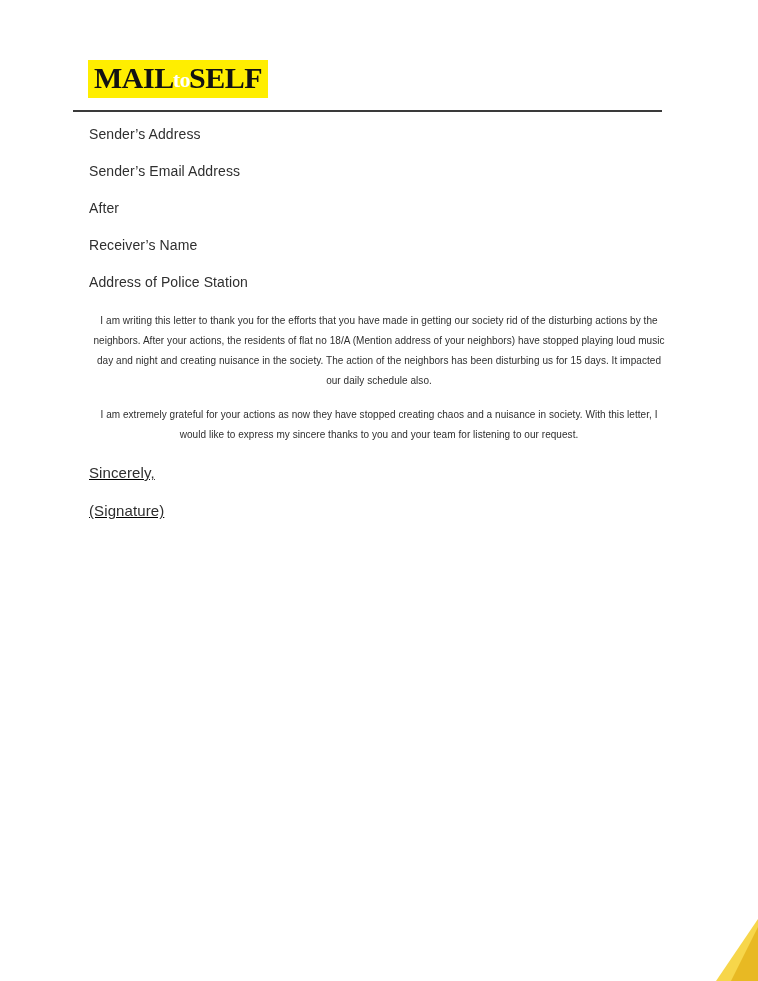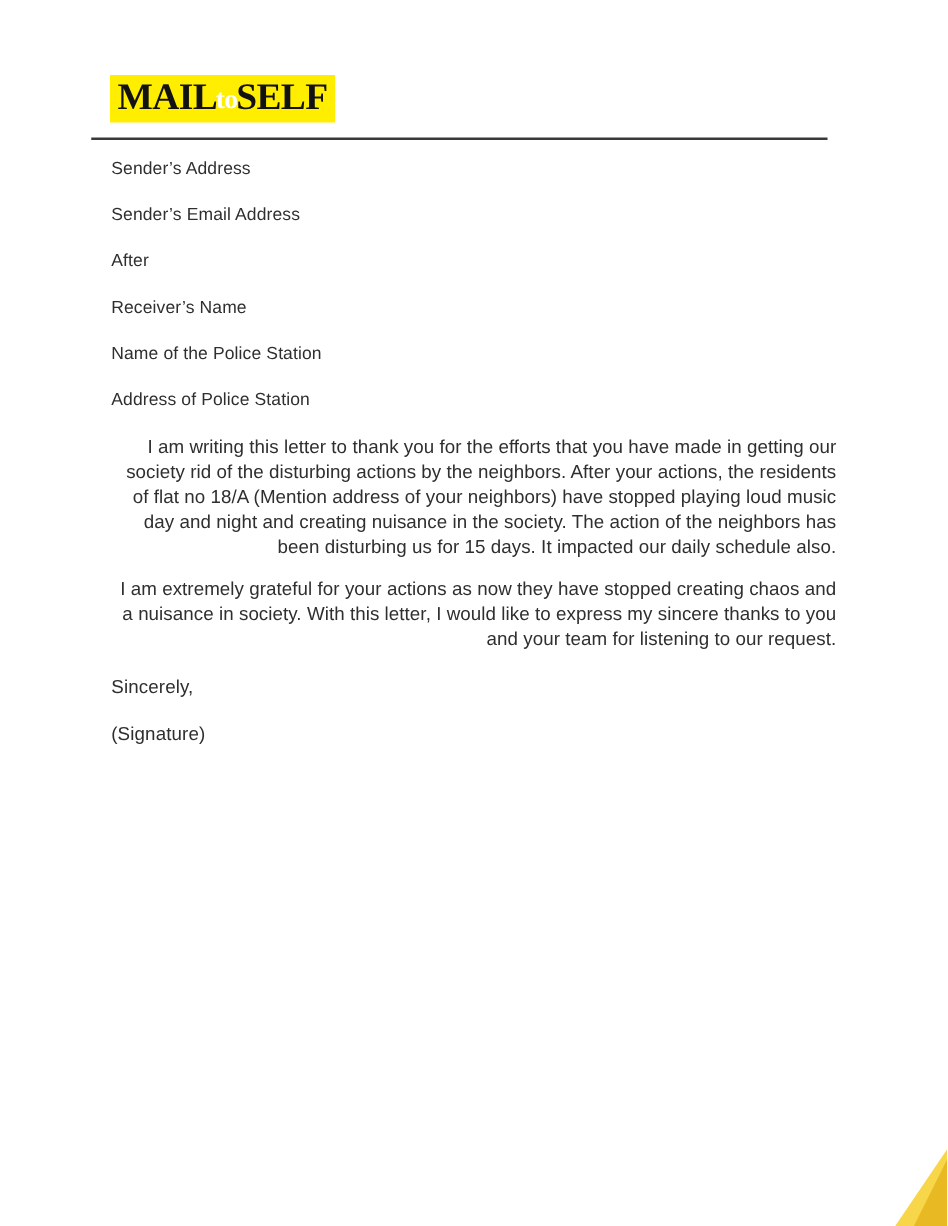--- a/index.html
+++ b/index.html
@@ -73,36 +73,36 @@
     width: 580px;
   }
   .field-line {
     font-size: 14px;
     color: #2f2f2f;
     line-height: 1.25;
     margin: 0 0 19.5px 0;
     letter-spacing: 0.1px;
   }
   .para {
-    font-size: 15px;
+    font-size: 10px;
     color: #2f2f2f;
     line-height: 20px;
     margin: 0 0 14px 0;
     letter-spacing: 0.05px;
-    text-align: right;
+    text-align: center;
   }
   .para.first { margin-top: 16px; }
   .closing-line {
     font-size: 15px;
     color: #2f2f2f;
     line-height: 1.25;
     margin: 0 0 19.5px 0;
     letter-spacing: 0.1px;
   }
-  .closing-block { margin-top: 19px; }
+  .closing-block { margin-top: 19px; text-decoration: underline; }
 
   
   .corner-deco {
     position: absolute;
     right: 0;
     bottom: 0;
     width: 60px;
     height: 62px;
     pointer-events: none;
   }
@@ -117,21 +117,20 @@
   </div>
 
   <div class="rule"></div>
 
   <div class="letter">
 
     <div class="field-line">Sender’s Address</div>
     <div class="field-line">Sender’s Email Address</div>
     <div class="field-line">After</div>
     <div class="field-line">Receiver’s Name</div>
-    <div class="field-line">Name of the Police Station</div>
     <div class="field-line">Address of Police Station</div>
 
     <p class="para first">I am writing this letter to thank you for the efforts that you have made in getting our society rid of the disturbing actions by the neighbors. After your actions, the residents of flat no 18/A (Mention address of your neighbors) have stopped playing loud music day and night and creating nuisance in the society. The action of the neighbors has been disturbing us for 15 days. It impacted our daily schedule also.</p>
     <p class="para">I am extremely grateful for your actions as now they have stopped creating chaos and a nuisance in society. With this letter, I would like to express my sincere thanks to you and your team for listening to our request.</p>
 
     <div class="closing-block">
       <div class="closing-line">Sincerely,</div>
       <div class="closing-line">(Signature)</div>
     </div>
 

